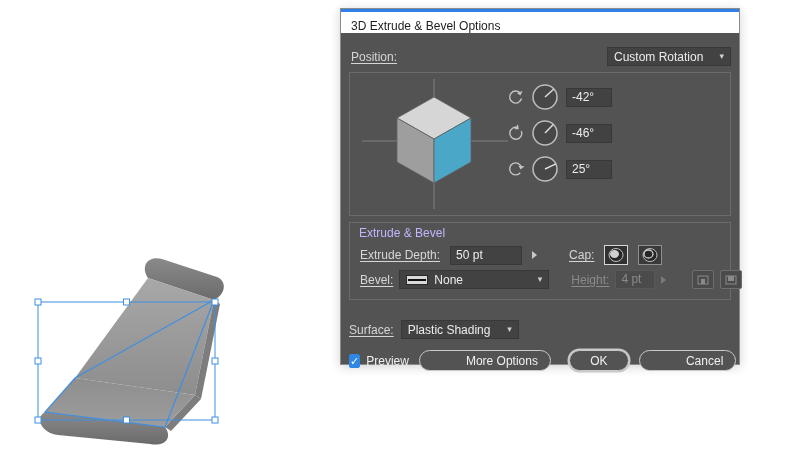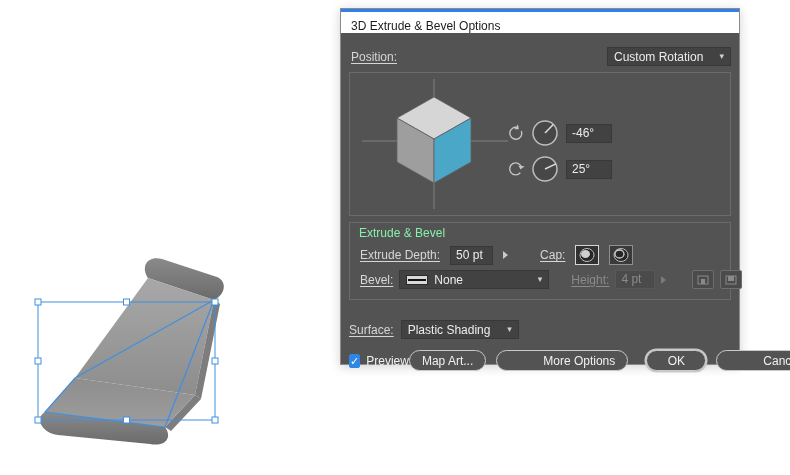--- a/index.html
+++ b/index.html
@@ -44,32 +44,32 @@
   }
   .field.dis-f { background:#4b4b4b; border-color:#585858; color:#8a8a8a; }
 
   .tri { width:0; height:0; border-left:5px solid #c9c9c9;
          border-top:4px solid transparent; border-bottom:4px solid transparent; }
   .tri.dis-t { border-left-color:#7a7a7a; }
 
   .groupbox { position:relative; border:1px solid #6b6b6b; }
   .rot-group { height:144px; margin-top:0; }
   .ext-group { height:78px; margin-top:6px; }
-  .group-label { position:absolute; left:9px; top:3px; color:#86efac; }
+  .group-label { position:absolute; left:9px; top:3px; color:#c4b5fd; }
 
   .cube-svg { position:absolute; left:0; top:0; }
 
   .axis-row { position:absolute; left:158px; display:flex; align-items:center; gap:6px; }
   .axis-row .field { width:46px; }
   .persp-row { position:absolute; left:152px; top:113px; display:flex; align-items:center; gap:7px; }
   .persp-row .field { width:40px; }
 
   .ext-row1 { position:absolute; left:10px; top:22px; display:flex; align-items:center; gap:10px; }
   .ext-row2 { position:absolute; left:10px; top:47px; display:flex; align-items:center; gap:6px; }
-  .ext-row1 .field { width:43px; }
+  .ext-row1 .field { width:72px; }
 
   .cap-btn {
     width:24px; height:20px; display:flex; align-items:center; justify-content:center;
     background:#3a3a3a; border:1px solid #8f8f8f; cursor:pointer;
   }
   .cap-btn.active { border-color:#d6d6d6; background:#313131; }
   .bevel-dd { width:150px; }
   .bevel-swatch { width:22px; height:10px; background:#d9d9d9; border:1px solid #2a2a2a;
                   position:relative; flex:0 0 auto; }
   .bevel-swatch::after { content:""; position:absolute; left:1px; right:1px; top:3px;
@@ -162,20 +162,31 @@
 
     <div class="groupbox rot-group">
       <svg class="cube-svg" width="170" height="142">
         <line x1="84" y1="6" x2="84" y2="136" stroke="#818181" stroke-width="1"></line>
         <line x1="12" y1="68" x2="158" y2="68" stroke="#818181" stroke-width="1"></line>
         <polygon points="84,24 121,45 84,66 47,45" fill="#d6d6d6" stroke="#5f5f5f" stroke-width="0.8"></polygon>
         <polygon points="47,45 84,66 84,110 47,89" fill="#9e9e9e" stroke="#5f5f5f" stroke-width="0.8"></polygon>
         <polygon points="84,66 121,45 121,89 84,110" fill="#4ba7c8" stroke="#5f5f5f" stroke-width="0.8"></polygon>
       </svg>
 
+      <div class="axis-row" style="top:9px;">
+        <svg width="16" height="16">
+          <path d="M12.5,4.5 A6,6 0 1 0 13.5,9.5" fill="none" stroke="#c4c4c4" stroke-width="1.4"></path>
+          <path d="M14.6,2 L12.4,6.6 L8.9,4.1 Z" fill="#c4c4c4"></path>
+        </svg>
+        <svg width="30" height="30">
+          <circle cx="15" cy="15" r="12" fill="#474747" stroke="#bdbdbd" stroke-width="1.5"></circle>
+          <line x1="15" y1="15" x2="23.9" y2="7.0" stroke="#dcdcdc" stroke-width="1.5"></line>
+        </svg>
+        <div class="field">-42°</div>
+      </div>
 
       <div class="axis-row" style="top:45px;">
         <svg width="16" height="16" style="transform:rotate(-35deg);">
           <path d="M12.5,4.5 A6,6 0 1 0 13.5,9.5" fill="none" stroke="#c4c4c4" stroke-width="1.4"></path>
           <path d="M14.6,2 L12.4,6.6 L8.9,4.1 Z" fill="#c4c4c4"></path>
         </svg>
         <svg width="30" height="30">
           <circle cx="15" cy="15" r="12" fill="#474747" stroke="#bdbdbd" stroke-width="1.5"></circle>
           <line x1="15" y1="15" x2="23.3" y2="6.4" stroke="#dcdcdc" stroke-width="1.5"></line>
         </svg>
@@ -252,20 +263,19 @@
         <span>Plastic Shading</span>
         <span class="caret">▾</span>
       </div>
     </div>
 
     <div class="footer">
       <div class="checkbox">
         <span>✓</span>
       </div>
       <span class="cb-label">Preview</span>
-      <button class="pill first-btn">Map Art...</button>
       <button class="pill btn-gap">More Options</button>
       <button class="pill default btn-gap-lg">OK</button>
       <button class="pill btn-gap">Cancel</button>
     </div>
 
   </div>
 </div>
 
 </body></html>

